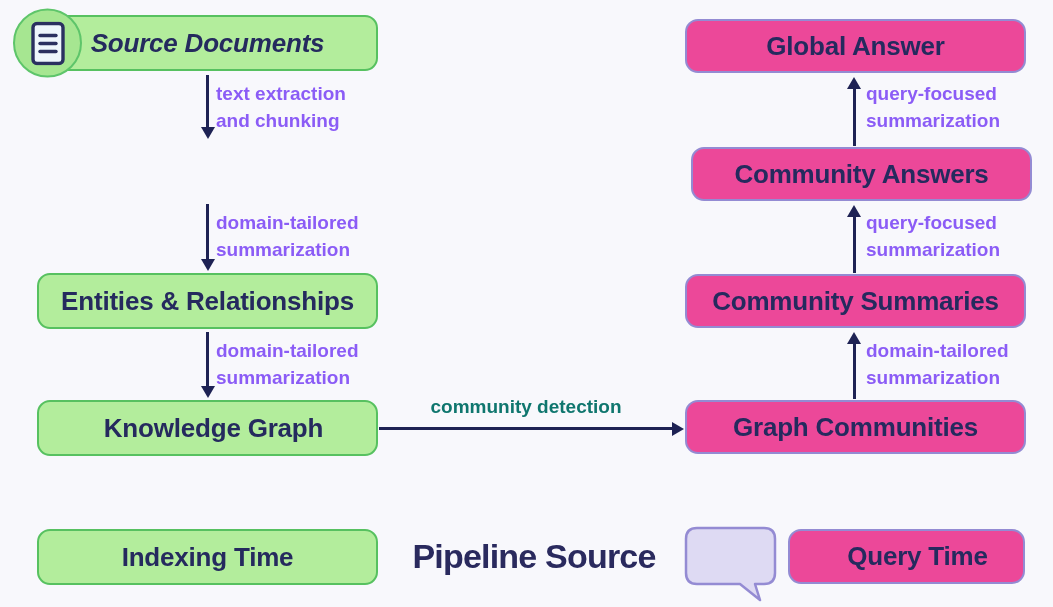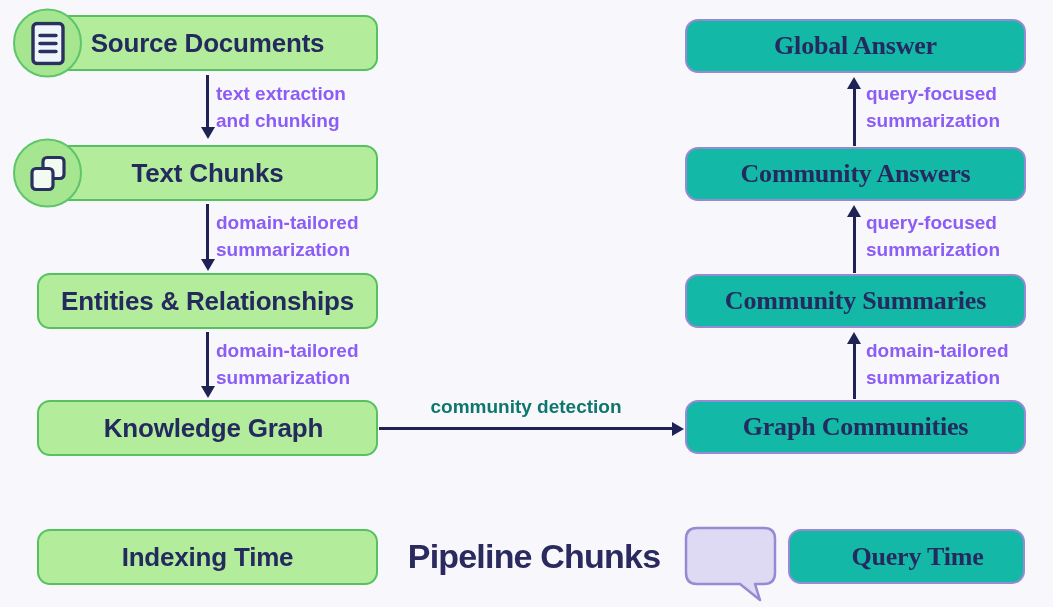--- a/index.html
+++ b/index.html
@@ -6,21 +6,21 @@
   body{background:#f8f8fc;}
   .stage{
     position:relative;width:1053px;height:607px;background:#f8f8fc;
     font-family:"Liberation Sans",sans-serif;color:#252a5e;overflow:hidden;
   }
   .box{
     position:absolute;box-sizing:border-box;display:flex;align-items:center;justify-content:center;
     border-radius:13px;font-size:26px;font-weight:700;letter-spacing:-0.2px;
   }
   .green{background:#b3ed9c;border:2.5px solid #57c160;}
-  .purple{background:#14b8a6;border:2.5px solid #948bd3;font-family:Liberation Serif, serif;}
+  .purple{background:#ec4899;border:2.5px solid #948bd3;}
   .lbox{left:37px;width:341px;height:56px;}
   .rbox{left:685px;width:341px;height:54px;}
   .badge{
     position:absolute;left:-26px;top:50%;transform:translateY(-50%);
     width:69px;height:69px;border-radius:50%;box-sizing:border-box;
     background:#a6e691;border:2.5px solid #5ec56a;
     display:flex;align-items:center;justify-content:center;
   }
   .stem-v{position:absolute;width:3px;background:#1e2254;}
   .stem-h{position:absolute;height:3px;background:#1e2254;}
@@ -43,48 +43,39 @@
   }
   .bubble{position:absolute;left:684px;top:526px;width:94px;height:78px;}
   .qtime{left:788px;width:237px;height:55px;top:529px;padding-left:22px;}
   .itime{top:529px;}
 </style>
 </head>
 <body>
 
 <div class="stage">
 
-  <div class="box green lbox" style="top:15px;">
+  <div class="box green lbox" style="top:15px;font-style:italic;">
     <span class="badge">
       <svg width="34" height="44" viewBox="0 0 34 44">
         <rect x="2" y="2" width="30" height="40" rx="4" fill="#eef6fc" stroke="#2a3060" stroke-width="3.4"></rect>
         <line x1="9" y1="14" x2="25" y2="14" stroke="#2a3060" stroke-width="3.4" stroke-linecap="round"></line>
         <line x1="9" y1="22" x2="25" y2="22" stroke="#2a3060" stroke-width="3.4" stroke-linecap="round"></line>
         <line x1="9" y1="30" x2="25" y2="30" stroke="#2a3060" stroke-width="3.4" stroke-linecap="round"></line>
       </svg>
     </span>
     <span>Source Documents</span>
   </div>
 
   <div class="stem-v" style="left:206px;top:75px;height:53px;"></div>
   <div class="head-down" style="left:200.5px;top:127px;"></div>
   <div class="edge-label" style="left:216px;top:80px;">
     <span>text extraction</span>
     <span>and chunking</span>
   </div>
 
-  <div class="box green lbox" style="top:145px;">
-    <span class="badge">
-      <svg width="40" height="40" viewBox="0 0 40 40">
-        <rect x="15" y="4" width="21" height="21" rx="4" fill="#f1fbf1" stroke="#2a3060" stroke-width="3.2"></rect>
-        <rect x="4" y="15" width="21" height="21" rx="4" fill="#f1fbf1" stroke="#2a3060" stroke-width="3.2"></rect>
-      </svg>
-    </span>
-    <span>Text Chunks</span>
-  </div>
 
   <div class="stem-v" style="left:206px;top:204px;height:56px;"></div>
   <div class="head-down" style="left:200.5px;top:259px;"></div>
   <div class="edge-label" style="left:216px;top:209px;">
     <span>domain-tailored</span>
     <span>summarization</span>
   </div>
 
   <div class="box green lbox" style="top:273px;">
     <span>Entities &amp; Relationships</span>
@@ -109,21 +100,21 @@
     <span>Global Answer</span>
   </div>
 
   <div class="head-up" style="left:846.5px;top:77px;"></div>
   <div class="stem-v" style="left:853px;top:88px;height:58px;"></div>
   <div class="edge-label" style="left:866px;top:80px;">
     <span>query-focused</span>
     <span>summarization</span>
   </div>
 
-  <div class="box purple rbox" style="top:147px;">
+  <div class="box purple rbox" style="top:147px;margin-left:6px;">
     <span>Community Answers</span>
   </div>
 
   <div class="head-up" style="left:846.5px;top:205px;"></div>
   <div class="stem-v" style="left:853px;top:216px;height:57px;"></div>
   <div class="edge-label" style="left:866px;top:209px;">
     <span>query-focused</span>
     <span>summarization</span>
   </div>
 
@@ -139,21 +130,21 @@
   </div>
 
   <div class="box green lbox itime">
     <span>Indexing Time</span>
   </div>
 
   <div class="box purple rbox" style="top:400px;">
     <span>Graph Communities</span>
   </div>
 
-  <div class="pipeline-title">Pipeline Chunks</div>
+  <div class="pipeline-title">Pipeline Source</div>
 
   <svg class="bubble" viewBox="0 0 94 78">
     <path d="M 13 2 L 80 2 Q 91 2 91 13 L 91 47 Q 91 58 80 58 L 71 58 L 76 74 L 56 58 L 13 58 Q 2 58 2 47 L 2 13 Q 2 2 13 2 Z" fill="#dedaf3" stroke="#948bd3" stroke-width="2.5" stroke-linejoin="round"></path>
   </svg>
 
   <div class="box purple qtime">
     <span>Query Time</span>
   </div>
 
 </div>

